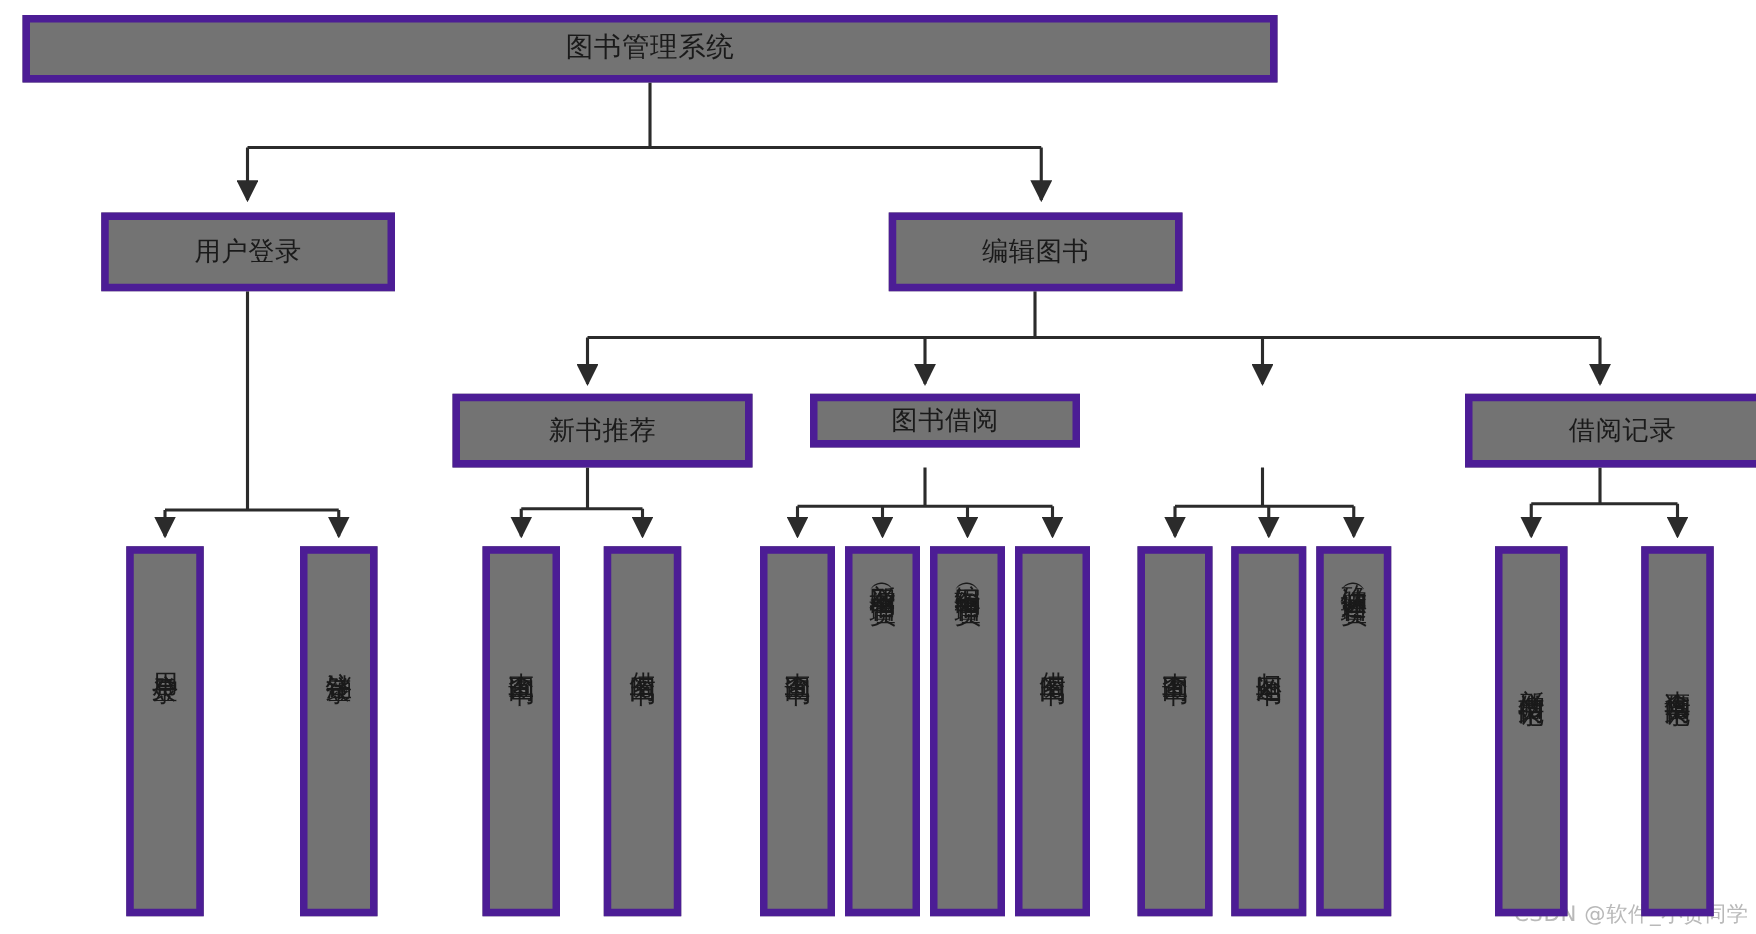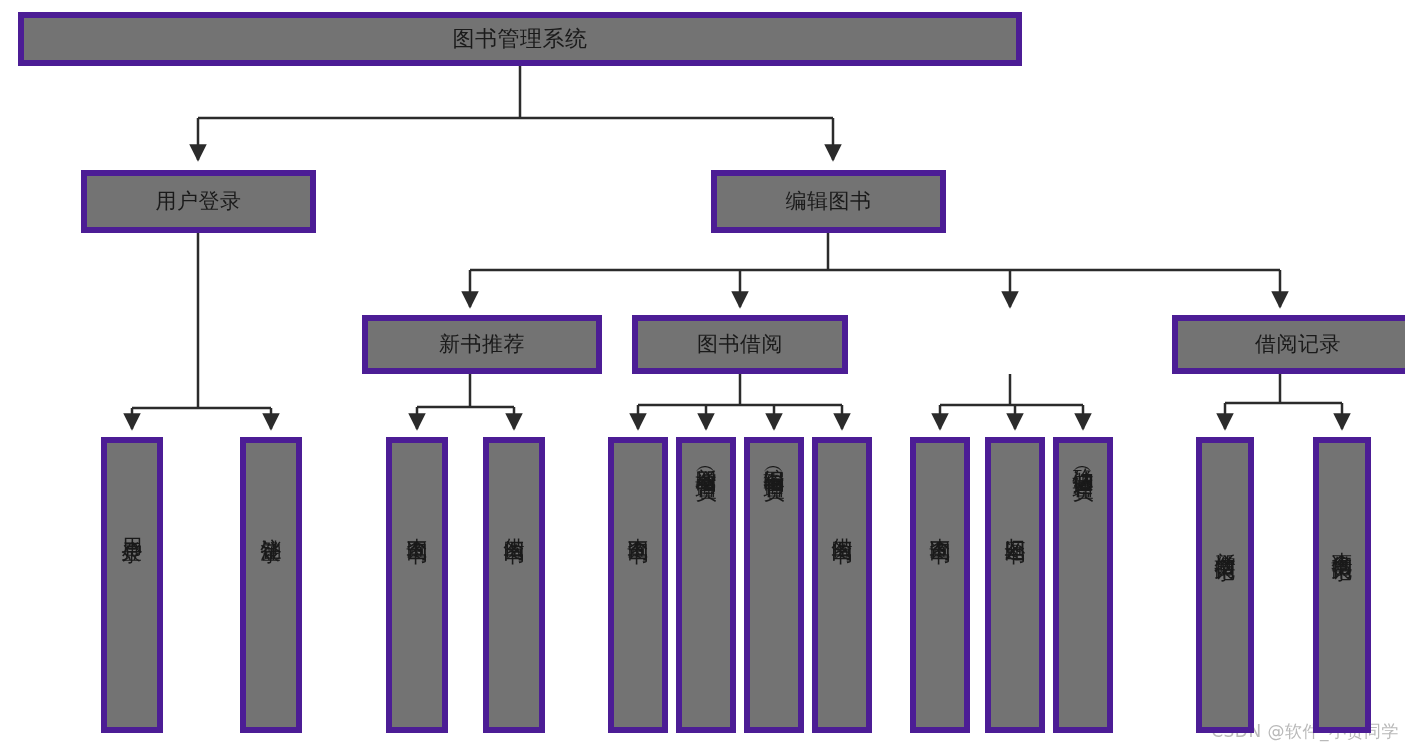--- a/index.html
+++ b/index.html
@@ -134,21 +134,21 @@
     </div>
     <div class="node horiz" style="left: 81px; top: 170px; width: 235px; height: 63px;">
       <span class="lbl">用户登录</span>
     </div>
     <div class="node horiz" style="left: 711px; top: 170px; width: 235px; height: 63px;">
       <span class="lbl">编辑图书</span>
     </div>
     <div class="node horiz" style="left: 362px; top: 315px; width: 240px; height: 59px;">
       <span class="lbl">新书推荐</span>
     </div>
-    <div class="node horiz" style="left: 632px; top: 315px; width: 216px; height: 59px;">
+    <div class="node horiz" style="left: 648px; top: 315px; width: 216px; height: 43px;">
       <span class="lbl">图书借阅</span>
     </div>
     <div class="node horiz" style="left: 1172px; top: 315px; width: 252px; height: 59px;">
       <span class="lbl">借阅记录</span>
     </div>
     <div class="node vert mid" style="left: 101px; top: 437px; width: 62px; height: 296px;">
       <span class="lbl">用户登录</span>
     </div>
     <div class="node vert mid" style="left: 240px; top: 437px; width: 62px; height: 296px;">
       <span class="lbl">注销登录</span>

